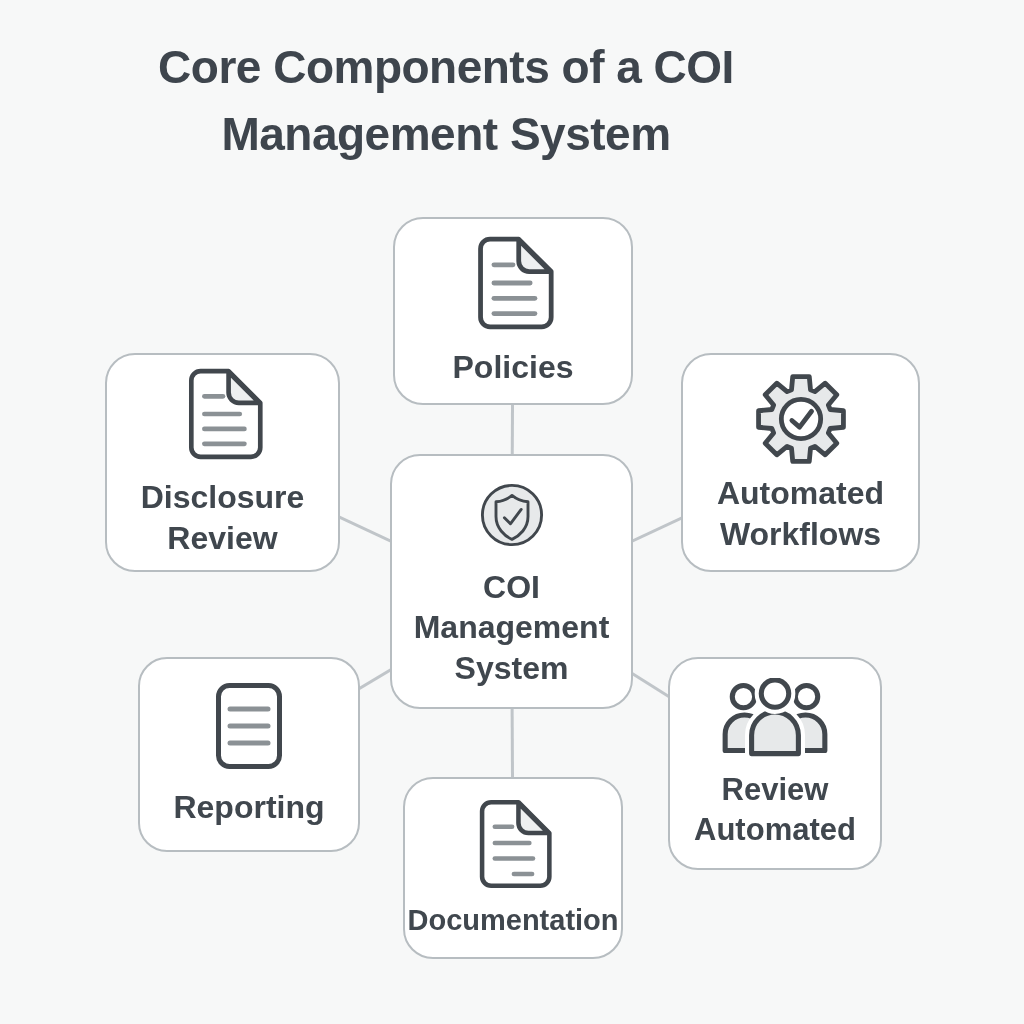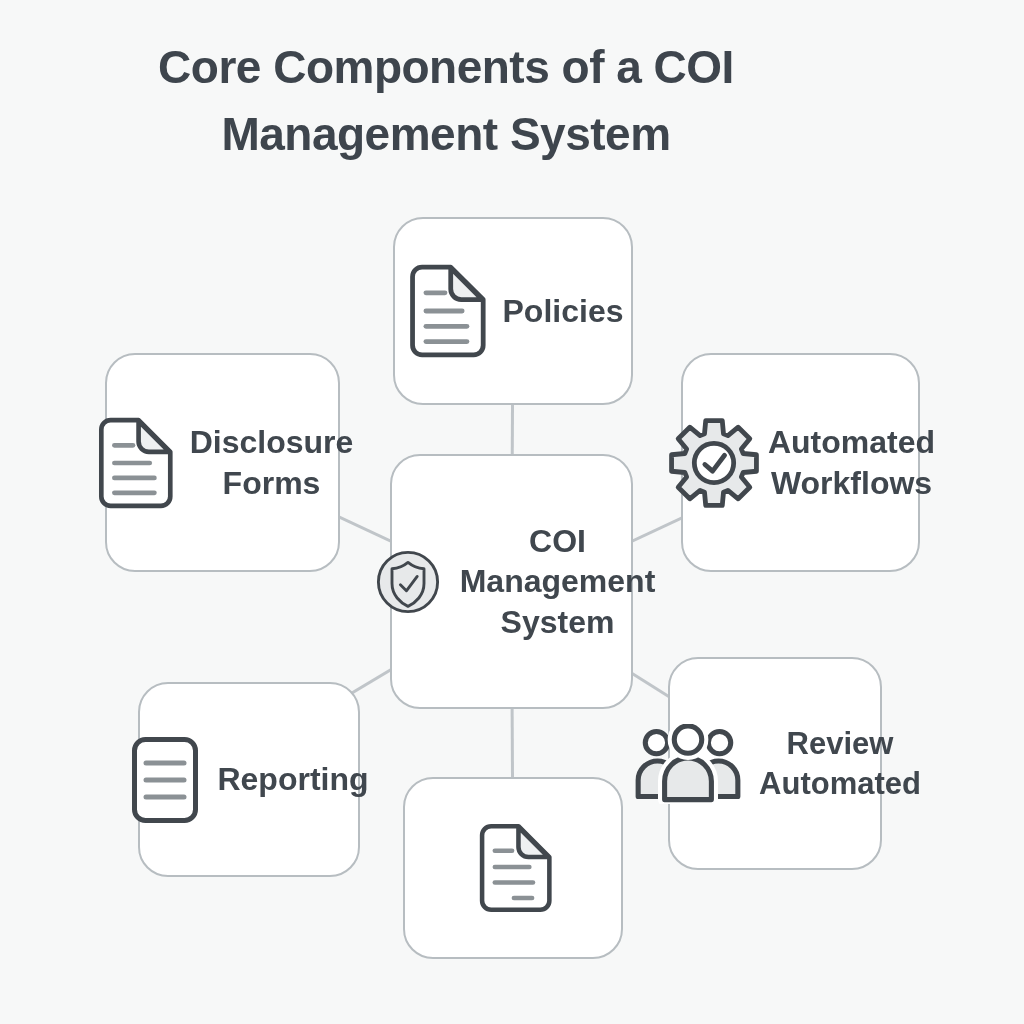--- a/index.html
+++ b/index.html
@@ -28,31 +28,31 @@
     position:absolute;top:34px;left:50%;transform:translateX(-50%);
     width:640px;text-align:center;
     font-size:46px;font-weight:700;line-height:1.46;letter-spacing:-0.5px;
     color:var(--title-text);z-index:1;
   }
   .node{
     position:absolute;z-index:2;
     background:var(--box-background);
     border:2.5px solid var(--box-border);
     border-radius:30px;
-    display:flex;flex-direction:row;align-items:center;justify-content:center;
+    display:flex;flex-direction:column;align-items:center;justify-content:center;
     text-align:center;gap:16px;padding:0;
   }
   .label{
     font-size:32px;font-weight:600;line-height:1.26;color:var(--label-text);
   }
   #n-policies{left:393px;top:217px;width:240px;height:188px;}
   #n-disclosure-forms{left:105px;top:353px;width:235px;height:219px;}
   #n-automated-workflows{left:681px;top:353px;width:239px;height:219px;gap:6px;}
   #n-center{left:390px;top:454px;width:243px;height:255px;gap:12px;}
-  #n-reporting{left:138px;top:682px;width:222px;height:195px;}
+  #n-reporting{left:138px;top:657px;width:222px;height:195px;border-radius:29px;}
   #n-review-committees{left:668px;top:657px;width:214px;height:213px;gap:12px;}
   #n-documentation{left:403px;top:777px;width:220px;height:182px;gap:12px;}
   #n-documentation .label{font-size:29px;}
   #n-review-committees .label{font-size:31px;}
 
   
   .s-dark{stroke:var(--icon-stroke);stroke-width:5;stroke-linecap:round;stroke-linejoin:round;}
   .s-thin{stroke:var(--icon-stroke);stroke-width:3.6;stroke-linecap:round;stroke-linejoin:round;}
   .s-gray{stroke:var(--icon-line);stroke-width:5;stroke-linecap:round;}
   .f-none{fill:none;}
@@ -95,21 +95,21 @@
     <span class="iconwrap">
       <svg width="82" height="94" viewBox="0 0 88 100">
         <path class="f-white s-dark" d="M20 4 H50 L84 38 V86 A10 10 0 0 1 74 96 H20 A10 10 0 0 1 10 86 V14 A10 10 0 0 1 20 4 Z"></path>
         <path class="f-fold s-dark" d="M50 5 L83 38 H61 A11 11 0 0 1 50 27 Z"></path>
         <line class="s-gray" x1="24" y1="31" x2="44" y2="31"></line>
         <line class="s-gray" x1="24" y1="50" x2="62" y2="50"></line>
         <line class="s-gray" x1="24" y1="66" x2="67" y2="66"></line>
         <line class="s-gray" x1="24" y1="82" x2="67" y2="82"></line>
       </svg>
     </span>
-    <span class="label">Disclosure Forms</span>
+    <span class="label">Disclosure Review</span>
   </div>
 
   <div class="node" id="n-automated-workflows">
     <span class="iconwrap">
       <svg width="96" height="96" viewBox="0 0 100 100">
         <path class="f-light s-dark" d="M40.1 19.6L41.4 5.8L58.6 5.8L59.9 19.6L64.5 21.5L75.2 12.7L87.3 24.8L78.5 35.5L80.4 40.1L94.2 41.4L94.2 58.6L80.4 59.9L78.5 64.5L87.3 75.2L75.2 87.3L64.5 78.5L59.9 80.4L58.6 94.2L41.4 94.2L40.1 80.4L35.5 78.5L24.8 87.3L12.7 75.2L21.5 64.5L19.6 59.9L5.8 58.6L5.8 41.4L19.6 40.1L21.5 35.5L12.7 24.8L24.8 12.7L35.5 21.5Z"></path>
         <circle class="f-white s-dark" cx="50" cy="50" r="20.5"></circle>
         <polyline class="f-none s-dark" points="40.5,51.5 48.5,58.5 61,42"></polyline>
       </svg>
     </span>
@@ -159,14 +159,15 @@
     <span class="iconwrap">
       <svg width="80" height="92" viewBox="0 0 88 100">
         <path class="f-white s-dark" d="M20 4 H50 L84 38 V86 A10 10 0 0 1 74 96 H20 A10 10 0 0 1 10 86 V14 A10 10 0 0 1 20 4 Z"></path>
         <path class="f-fold s-dark" d="M50 5 L83 38 H61 A11 11 0 0 1 50 27 Z"></path>
         <line class="s-gray" x1="24" y1="31" x2="43" y2="31"></line>
         <line class="s-gray" x1="24" y1="49" x2="62" y2="49"></line>
         <line class="s-gray" x1="24" y1="66" x2="66" y2="66"></line>
         <line class="s-gray" x1="45" y1="83" x2="65" y2="83"></line>
       </svg>
     </span>
+    <span class="label">Documentation</span>
   </div>
 </div>
 
 </body></html>

